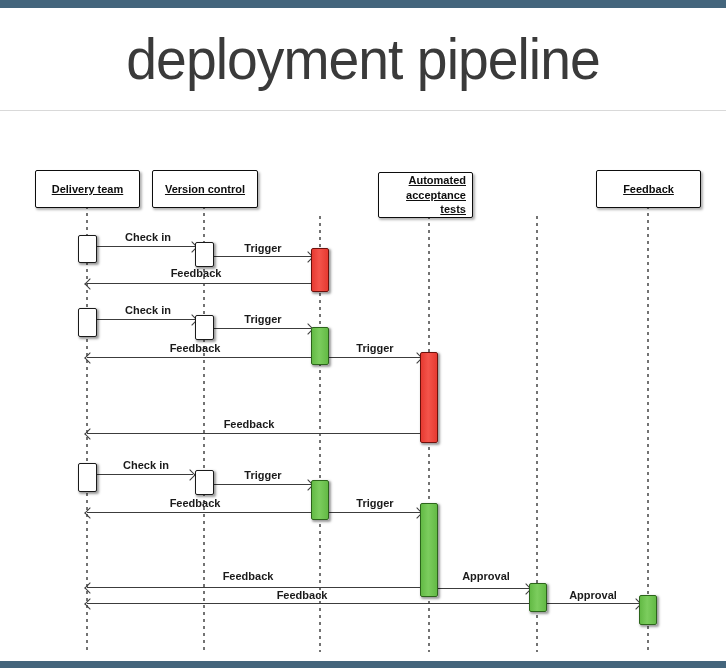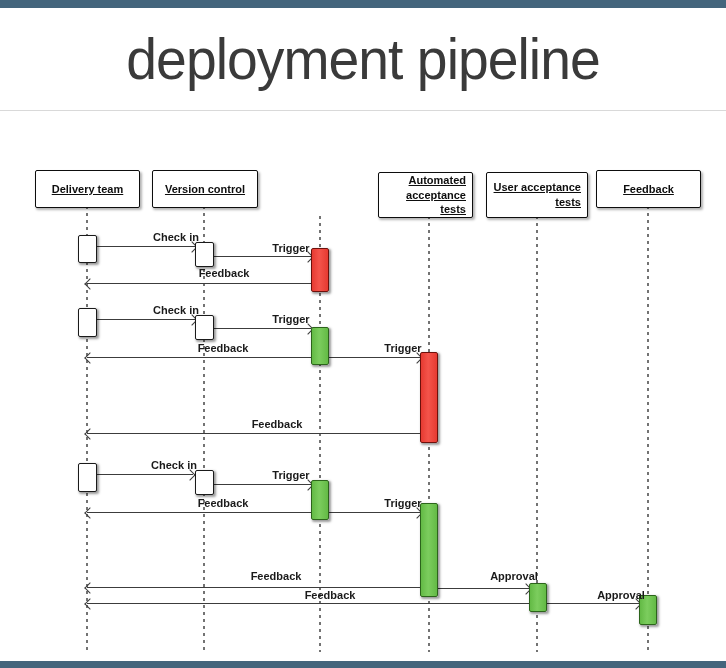--- a/index.html
+++ b/index.html
@@ -26,21 +26,21 @@
                text-align:center; font-size:11px; font-weight:bold; color:#0d0d0d;
                line-height:1.35; padding:2px 6px; }
   .actor-box span { text-decoration:underline;text-align:right; }
 
   .msg-line { position:absolute; height:1.3px; background:var(--arrow); z-index:2; }
   .head { position:absolute; width:8px; height:8px;
           border-top:1.4px solid var(--arrow); border-right:1.4px solid var(--arrow); }
   .head.right { right:-1px; top:-3.5px; transform:rotate(45deg); }
   .head.left  { left:-1px;  top:-3.5px; transform:rotate(-135deg); }
   .msg-label { position:absolute; z-index:5; transform:translateX(-50%);
-               font-size:11px; font-weight:bold; color:#1a1a1a; white-space:nowrap;margin-left:28px; }
+               font-size:11px; font-weight:bold; color:#1a1a1a; white-space:nowrap; }
 
   .activation { position:absolute; z-index:3; border-radius:2px;
                 box-shadow:1.5px 1.5px 2.5px rgba(0,0,0,.4); }
   .activation.plain { background:#ffffff; border:1.5px solid #1a1a1a; }
   .activation.fail  { background:linear-gradient(90deg, var(--red) 0%, var(--red-hi) 45%, var(--red) 100%);
                       border:1.5px solid var(--red-border); }
   .activation.pass  { background:linear-gradient(90deg, var(--green) 0%, var(--green-hi) 45%, var(--green) 100%);
                       border:1.5px solid var(--green-border); }
 </style>
 </head>
@@ -60,23 +60,20 @@
       <div class="lifeline" style="left: 203px; top: 206px; height: 446px;"></div>
       <div class="actor-box" style="left: 152px; top: 170px; width: 106px; height: 38px;">
         <span>Version control</span>
       </div>
       <div class="lifeline" style="left: 319px; top: 216px; height: 436px;"></div>
       <div class="lifeline" style="left: 428px; top: 216px; height: 436px;"></div>
       <div class="actor-box" style="left: 378px; top: 172px; width: 95px; height: 46px;">
         <span>Automated acceptance tests</span>
       </div>
       <div class="lifeline" style="left: 536px; top: 216px; height: 436px;"></div>
-      <div class="actor-box" style="left: 486px; top: 172px; width: 102px; height: 46px;">
-        <span>User acceptance tests</span>
-      </div>
       <div class="lifeline" style="left: 647px; top: 206px; height: 446px;"></div>
       <div class="actor-box" style="left: 596px; top: 170px; width: 105px; height: 38px;">
         <span>Feedback</span>
       </div>
       <div class="msg-line" style="left: 97px; top: 246px; width: 98px;">
         <span class="head right"></span>
       </div>
       <div class="msg-label" style="left: 148px; top: 231px;">Check in</div>
       <div class="msg-line" style="left: 213px; top: 256px; width: 98px;">
         <span class="head right"></span>

